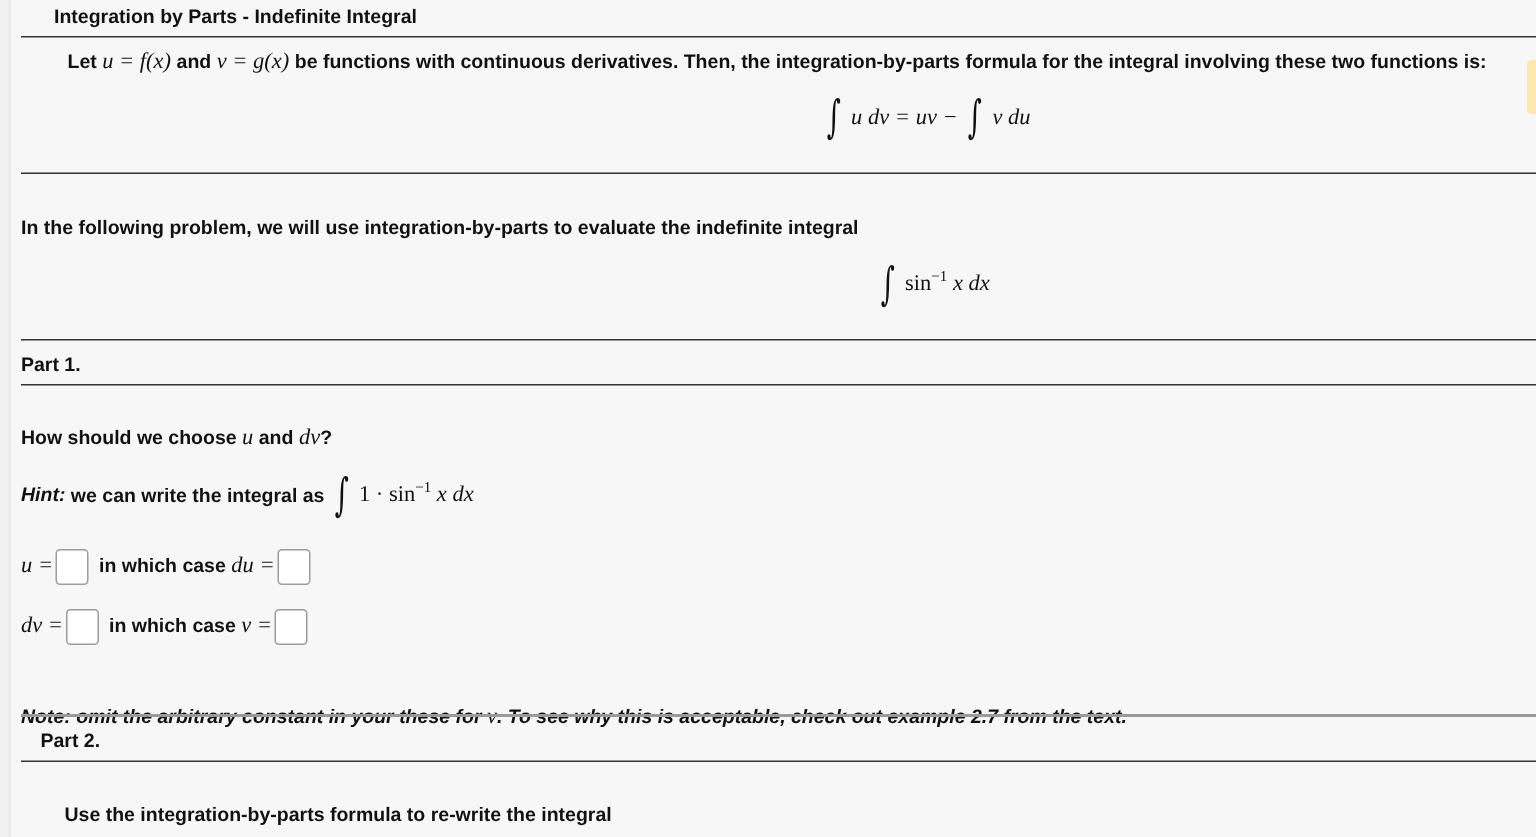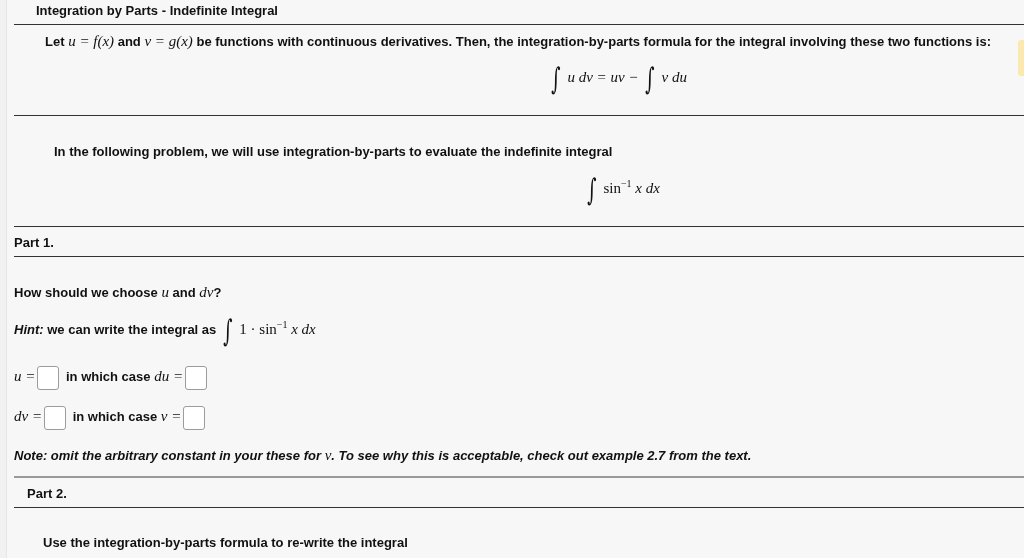--- a/index.html
+++ b/index.html
@@ -21,21 +21,21 @@
   .line { position: absolute; left: 0; font-size: 13px; font-weight: bold; white-space: nowrap; }
   .math { font-family: "Liberation Serif", serif; font-style: italic; font-weight: normal; font-size: 15px; }
   .math .up { font-style: normal; }
   .int { font-family: "DejaVu Serif", serif; font-style: normal; font-size: 30px; display: inline-block; transform: scaleX(0.6); vertical-align: middle; line-height: 1; }
   sup { font-size: 10px; font-style: normal; }
   .display { position: absolute; white-space: nowrap; }
   .box {
     display: inline-block; width: 20px; height: 22px; vertical-align: middle;
     border: 1px solid #9c9c9c; border-radius: 3px; background: #fff; margin: 0 3px 0 2px;
   }
-  .it { font-style: italic; }
+  .it { font-style: italic; margin-top: 23px; }
   .tab-handle {
     position: absolute; right: 0; top: 40px; width: 6px; height: 36px;
     background: #fbe9b0; border-radius: 3px 0 0 3px;
   }
 </style>
 </head>
 <body>
 
 <div class="left-edge"></div>
 <div class="tab-handle"></div>
@@ -53,21 +53,21 @@
   </div>
 
   <div class="display math" style="top:64px; left:534px;">
     <span class="int">∫</span>
     <span>u dv = uv −</span>
     <span class="int">∫</span>
     <span>v du</span>
   </div>
   <div class="rule" style="top:115px;"></div>
 
-  <div class="line" style="top:144px;margin-left:40px;">In the following problem, we will use integration-by-parts to evaluate the indefinite integral</div>
+  <div class="line" style="top:144px;">In the following problem, we will use integration-by-parts to evaluate the indefinite integral</div>
 
   <div class="display math" style="top:175px; left:570px;">
     <span class="int">∫</span>
     <span class="up">sin</span><sup>−1</sup>
     <span>x dx</span>
   </div>
   <div class="rule" style="top:226px;"></div>
   <div class="line" style="top:235px;">Part 1.</div>
   <div class="rule" style="top:256px;"></div>
 

